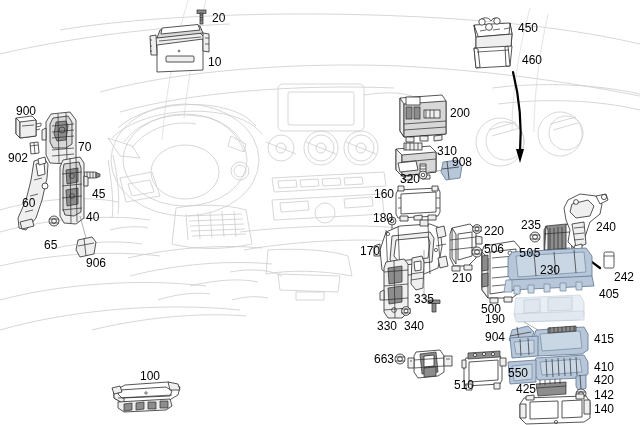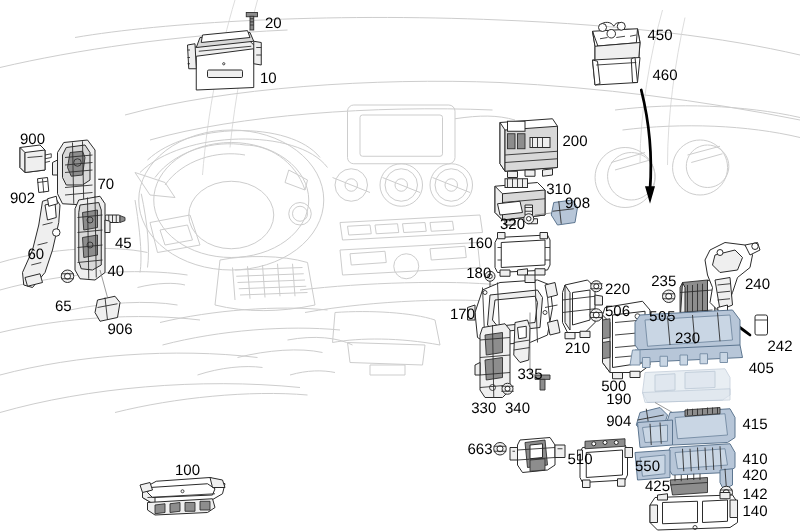--- a/index.html
+++ b/index.html
@@ -557,16 +557,16 @@
 <div class="lbl" style="left:444px;top:313px;margin-left:41px;">190</div>
 <div class="lbl" style="left:377px;top:320px;">330</div>
 <div class="lbl" style="left:404px;top:320px;">340</div>
 <div class="lbl" style="left:485px;top:331px;">904</div>
 <div class="lbl" style="left:594px;top:333px;">415</div>
 <div class="lbl" style="left:594px;top:361px;">410</div>
 <div class="lbl" style="left:594px;top:374px;">420</div>
 <div class="lbl" style="left:594px;top:389px;">142</div>
 <div class="lbl" style="left:594px;top:403px;">140</div>
 <div class="lbl" style="left:374px;top:353px;">663</div>
-<div class="lbl" style="left:422px;top:361px;padding-left:32px;">510</div>
+<div class="lbl" style="left:422px;top:379px;padding-left:32px;">510</div>
 <div class="lbl" style="left:508px;top:367px;">550</div>
 <div class="lbl" style="left:516px;top:383px;">425</div>
 <div class="lbl" style="left:140px;top:370px;">100</div>
 
 </body></html>

